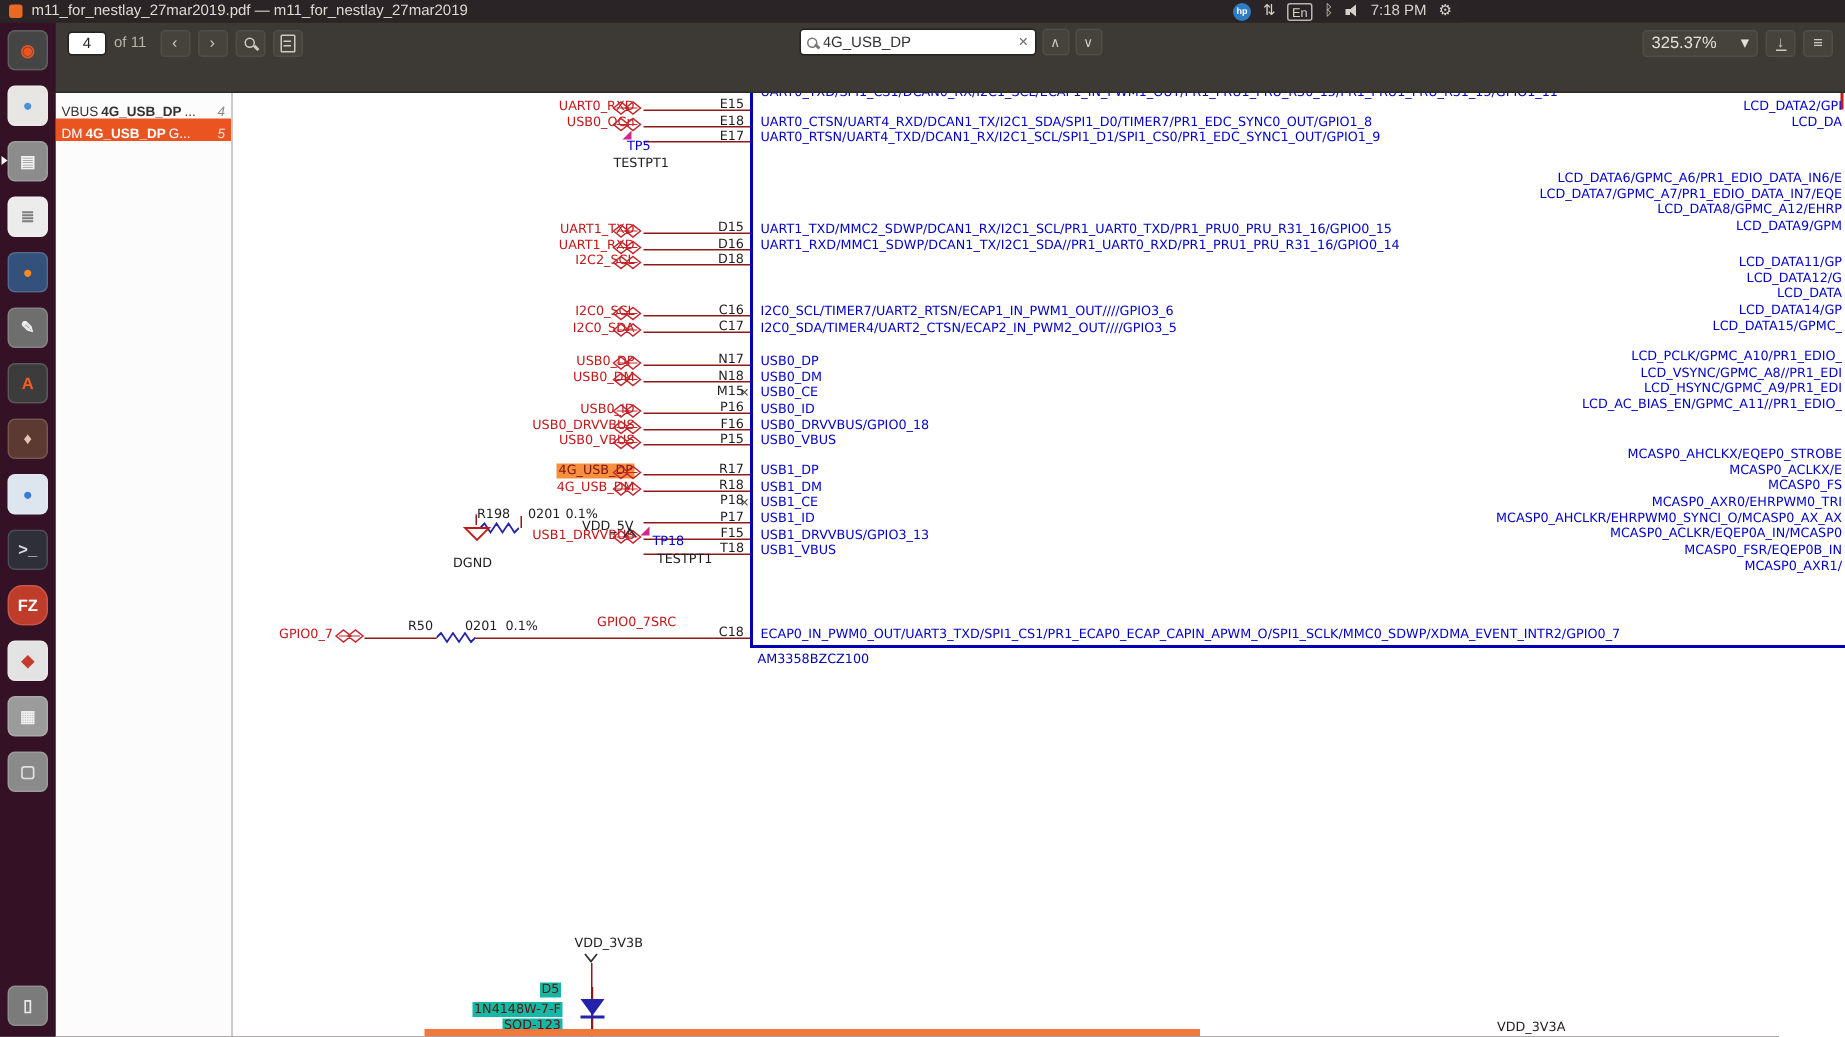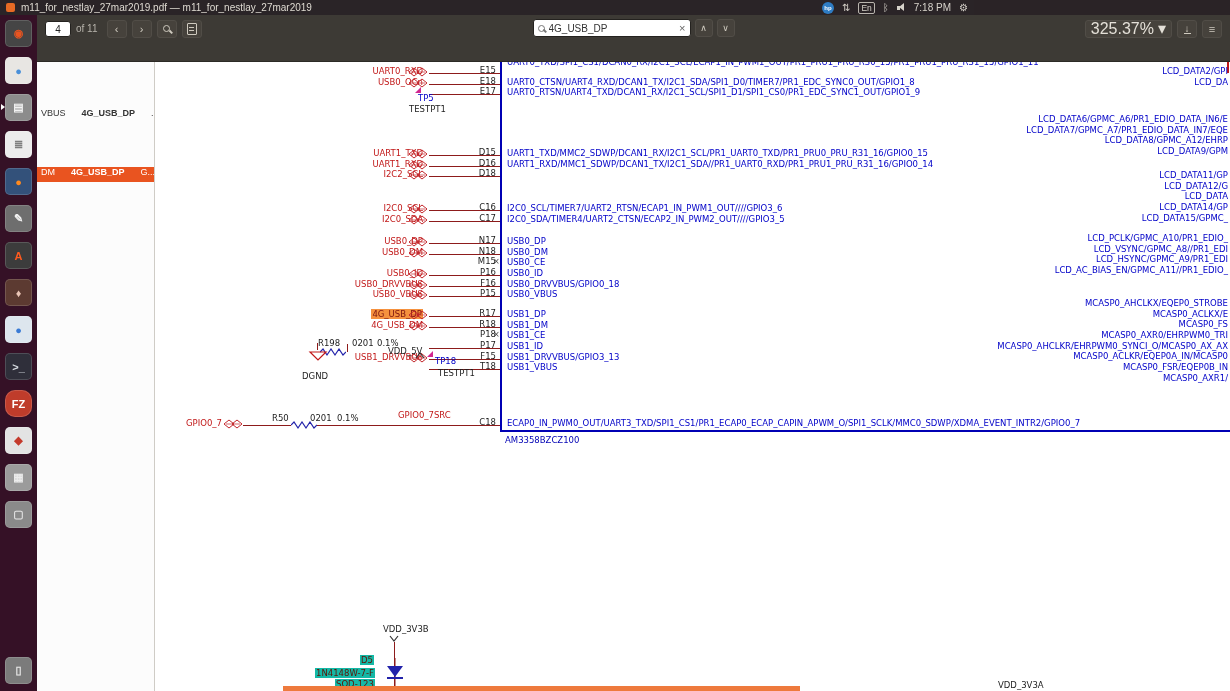--- a/index.html
+++ b/index.html
@@ -41,37 +41,37 @@
   .oflabel{font-size:10px;color:#b6b2aa;margin-right:4px;}
   .tbtn{min-width:20px;height:18px;border:1px solid #514d47;border-radius:3px;background:#46423c;
         color:#cfcabf;font-size:11px;display:flex;align-items:center;justify-content:center;padding:0 3px;}
   .mag{display:inline-block;width:7px;height:7px;border:1.5px solid currentColor;border-radius:50%;position:relative;}
   .mag::after{content:"";position:absolute;width:4px;height:1.5px;background:currentColor;
               transform:rotate(45deg);right:-3.5px;bottom:-1px;}
   .pagesicon{width:10px;height:12px;border:1px solid currentColor;border-radius:1px;position:relative;}
   .pagesicon::before{content:"";position:absolute;left:1.5px;top:3px;width:5px;height:1px;background:currentColor;box-shadow:0 3px 0 currentColor;}
   .spacer{flex:1;}
   .zoombox{height:18px;border:1px solid #514d47;border-radius:3px;background:#46423c;color:#e4e0d8;
-           font-size:16px;display:flex;align-items:center;gap:4px;padding:0 5px;}
+           font-size:11px;display:flex;align-items:center;gap:16px;padding:0 5px;}
   .dlicon{display:inline-block;font-size:10px;border-bottom:1.5px solid currentColor;line-height:9px;padding:0 1px;}
 
   
   .findwrap{position:absolute;left:0;right:0;top:4px;display:flex;justify-content:center;gap:4px;pointer-events:none;}
   .findentry{pointer-events:auto;width:158px;height:18px;background:#fff;border:1px solid #24221f;border-radius:3px;
              display:flex;align-items:center;padding:0 4px;gap:4px;font-size:10px;color:#333;}
   .findentry .mag{color:#777;}
   .findq{flex:1;white-space:nowrap;overflow:hidden;}
   .clearx{color:#666;font-size:11px;}
   .fnav{pointer-events:auto;width:18px;height:18px;border:1px solid #514d47;border-radius:3px;background:#46423c;
         color:#cfcabf;font-size:9px;display:flex;align-items:center;justify-content:center;}
 
   
   .sidebar{position:absolute;left:37px;top:62px;width:118px;bottom:0;background:#fcfcfc;
            border-right:1px solid #cfccc6;z-index:20;padding-top:2px;font-size:9px;color:#333;}
-  .sres{height:15px;display:flex;align-items:flex-start;padding:0 4px;gap:16px;white-space:nowrap;overflow:hidden;margin-top:44px;}
+  .sres{height:15px;display:flex;align-items:flex-end;padding:0 4px;gap:2px;white-space:nowrap;overflow:hidden;}
   .sres .m{font-weight:bold;}
   .sres .pg{margin-left:auto;color:#8a8a8a;font-style:italic;}
   .sres.selected{background:#e95420;color:#fff;}
   .sres.selected .pg{color:#ffe2d4;}
 
   
   .doc{position:absolute;left:155px;top:62px;width:1075px;bottom:0;background:#fff;z-index:10;
        font-family:"DejaVu Sans", sans-serif;font-size:8.5px;color:#222;overflow:hidden;}
   .ic-v{position:absolute;left:345px;top:0;width:2px;height:369px;background:#0000b4;}
   .ic-h{position:absolute;left:345px;top:368px;right:0;height:2px;background:#0000b4;}

